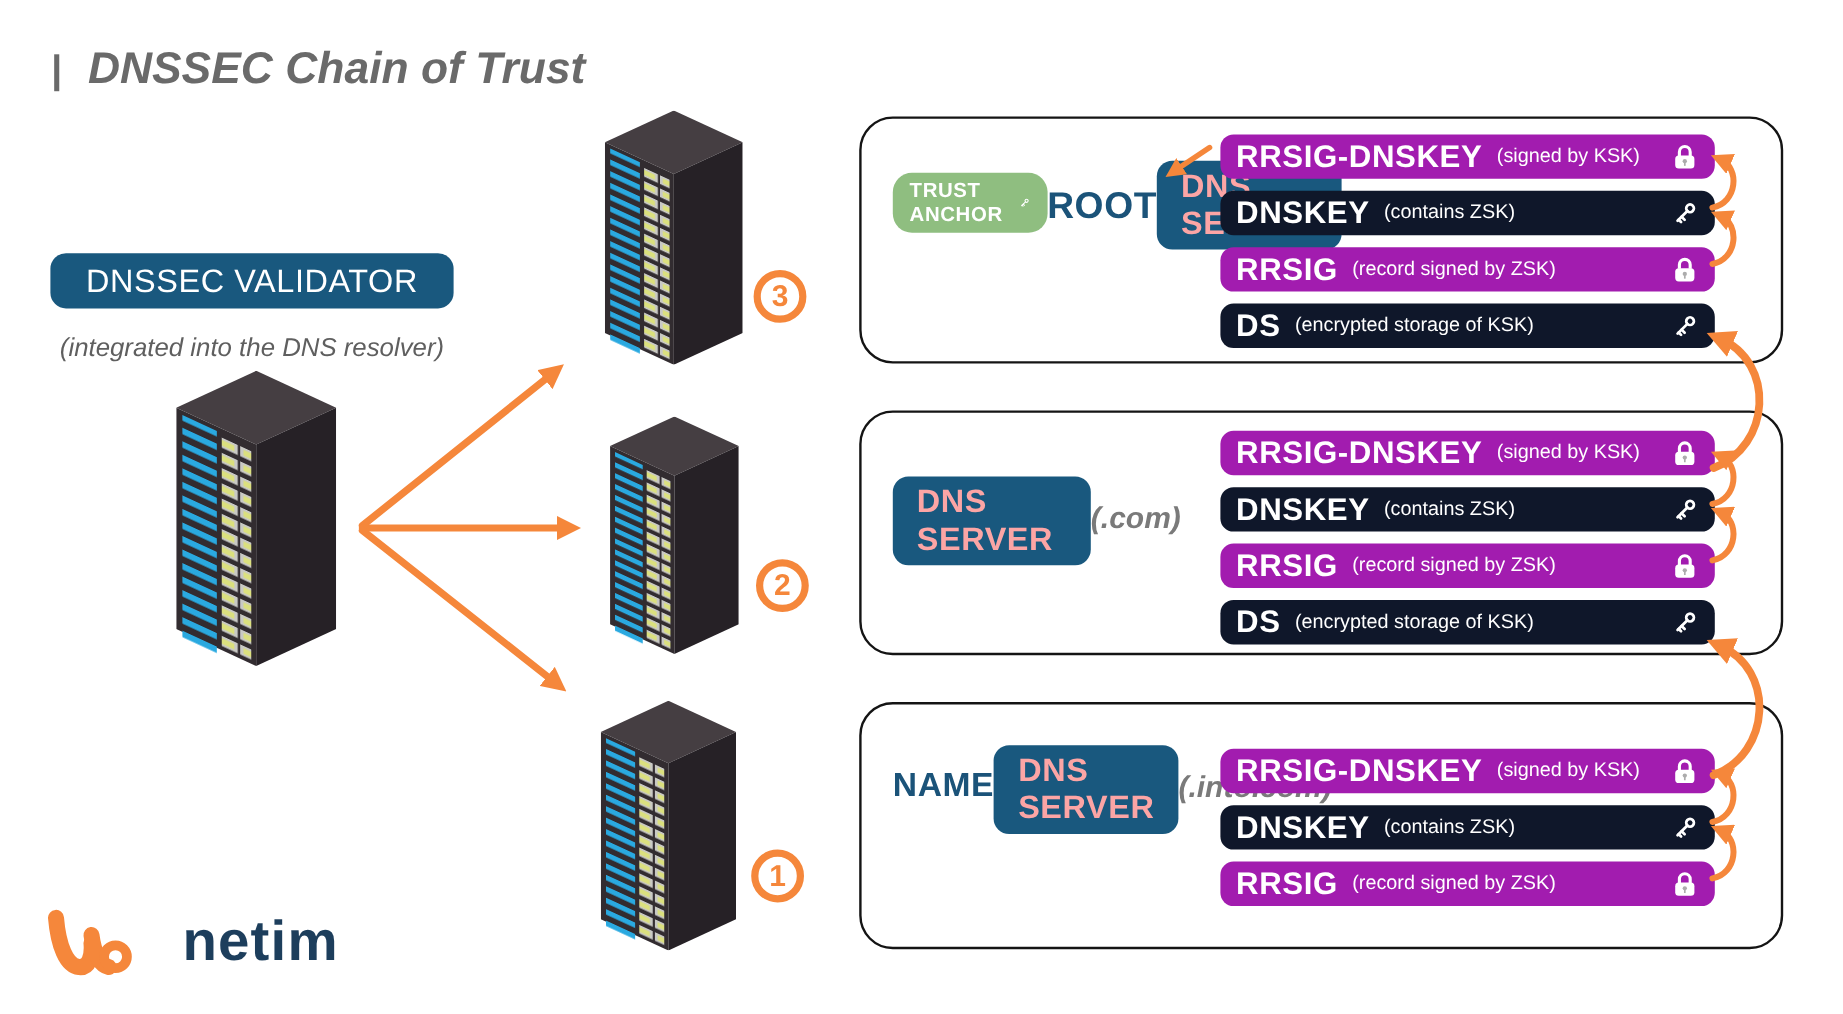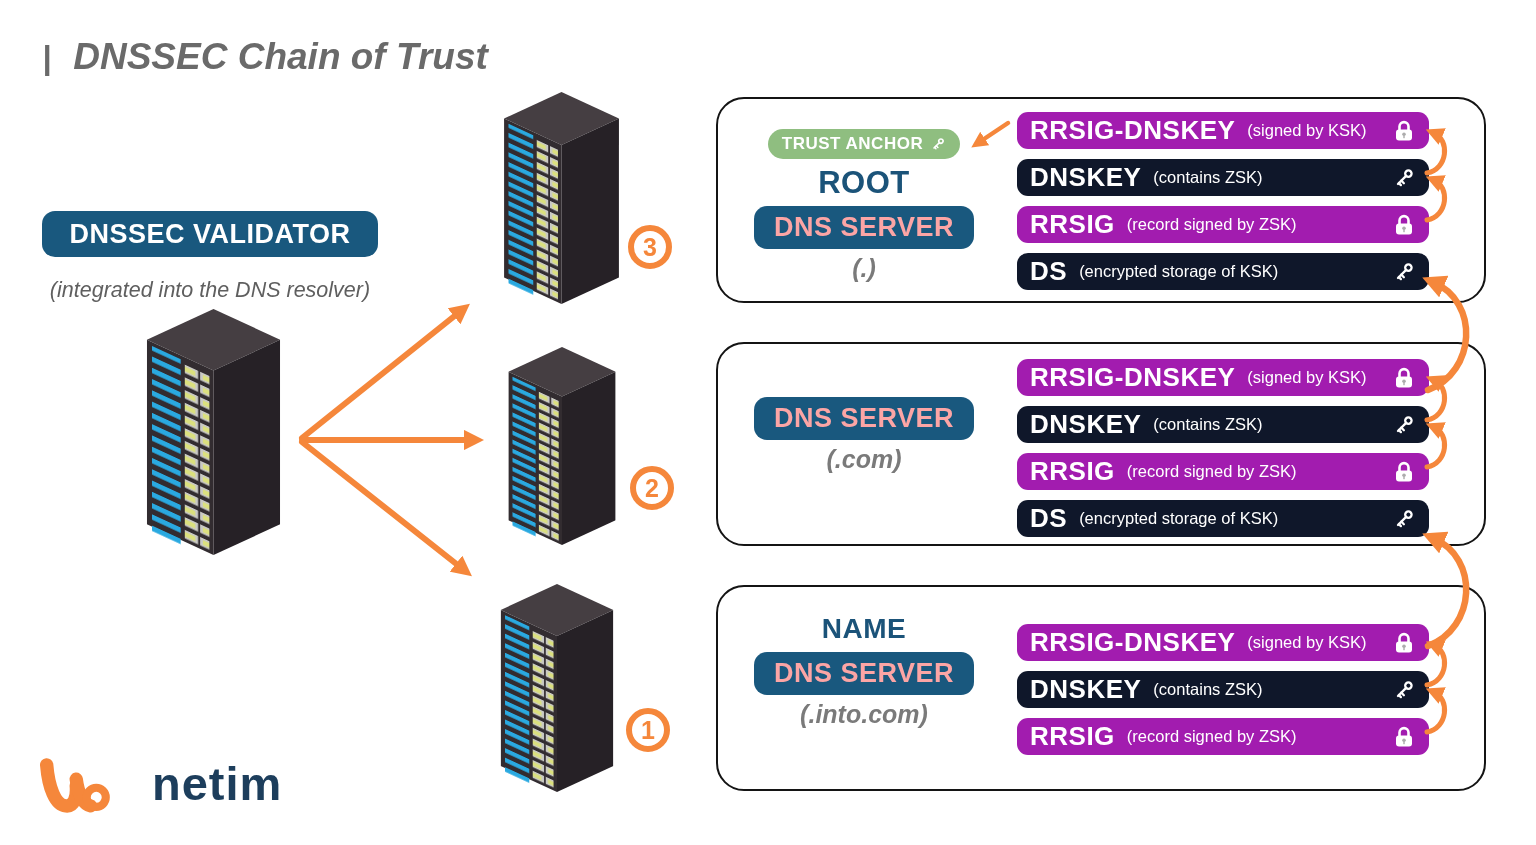--- a/index.html
+++ b/index.html
@@ -6,34 +6,34 @@
   .stage{position:relative;width:1536px;height:845px;background:#ffffff;overflow:hidden;
          font-family:"Liberation Sans",sans-serif;}
 
   
   .header{position:absolute;left:42px;top:36px;display:flex;align-items:baseline;
           color:#6a6a6a;font-style:italic;font-weight:bold;font-size:37px;}
   .header .bullet{margin-right:22px;font-size:33px;}
 
   
   .validator-badge{position:absolute;left:42px;top:211px;width:336px;height:46px;
-    background:#19587E;border-radius:13px;color:#fff;font-weight:bold;font-size:27px;
+    background:#19587E;border-radius:13px;color:#fff;font-weight:normal;font-size:27px;
     display:flex;align-items:center;justify-content:center;letter-spacing:.5px;}
   .validator-sub{position:absolute;left:18px;top:278px;width:384px;text-align:center;
     color:#5f5f5f;font-style:italic;font-size:21.5px;}
 
   
   .numbadge{position:absolute;width:44px;height:44px;border:6px solid #F5873B;border-radius:50%;
     box-sizing:border-box;background:#fff;color:#F5873B;font-weight:bold;font-size:25px;
     display:flex;align-items:center;justify-content:center;}
 
   
   .panel{position:absolute;left:716px;width:770px;background:#fff;border:2.5px solid #141414;
          border-radius:28px;box-sizing:border-box;}
-  .panel-left{position:absolute;left:26px;width:240px;display:flex;flex-direction:column;align-items:center;}
+  .panel-left{position:absolute;left:26px;width:240px;display:flex;flex-direction:row;align-items:center;}
   .trust-anchor{background:#8FBE80;border-radius:16px;color:#fff;font-weight:bold;font-size:17px;
     letter-spacing:.5px;padding:5px 14px;display:flex;align-items:center;gap:7px;}
   .panel-title{color:#1B5379;font-weight:bold;font-size:31px;letter-spacing:.5px;text-align:center;line-height:1.12;}
   .panel-title.small{font-size:28px;}
   .dns-badge{background:#19587E;border-radius:13px;color:#fca5a5;font-weight:bold;font-size:27px;
     padding:6px 20px;margin-top:5px;letter-spacing:.5px;}
   .zone{color:#7a7a7a;font-style:italic;font-weight:bold;font-size:25px;margin-top:5px;}
 
   
   .bars{position:absolute;left:299px;width:412px;display:flex;flex-direction:column;gap:10px;}

